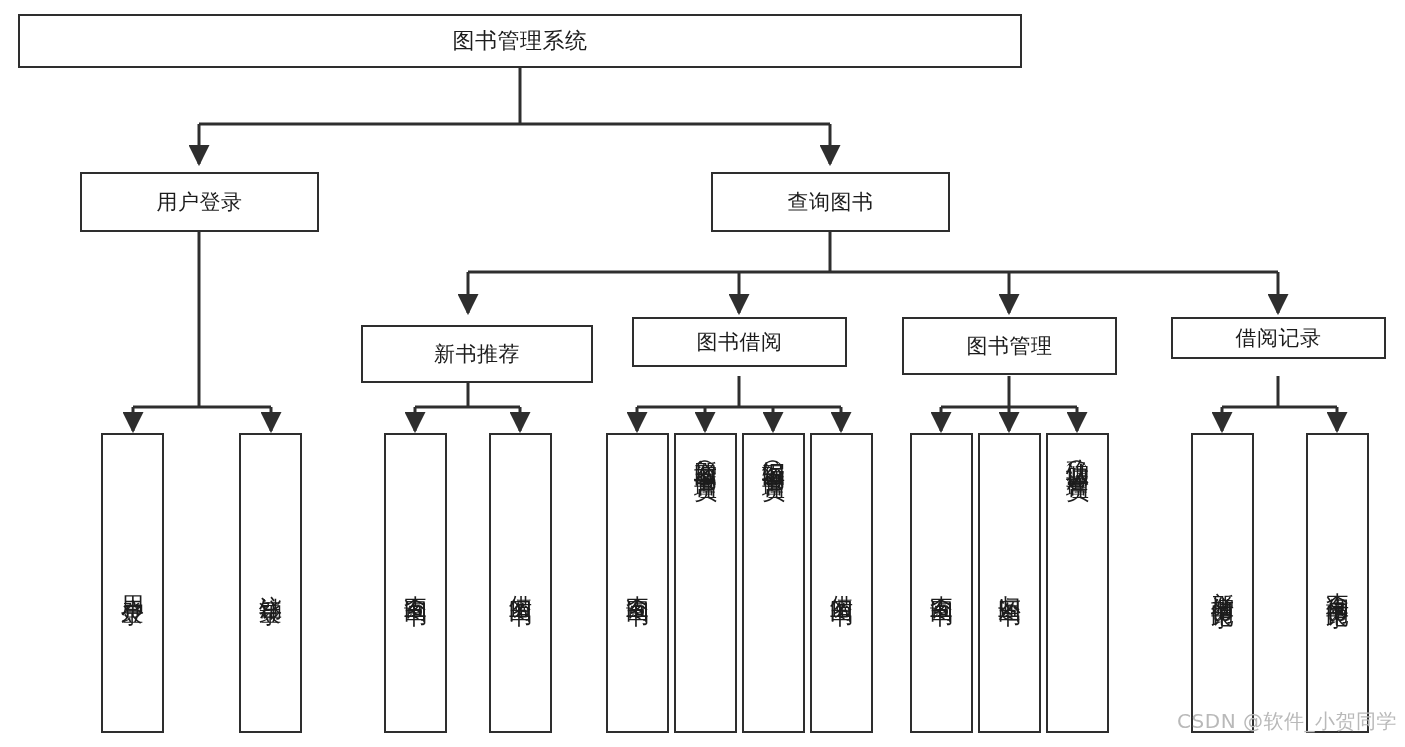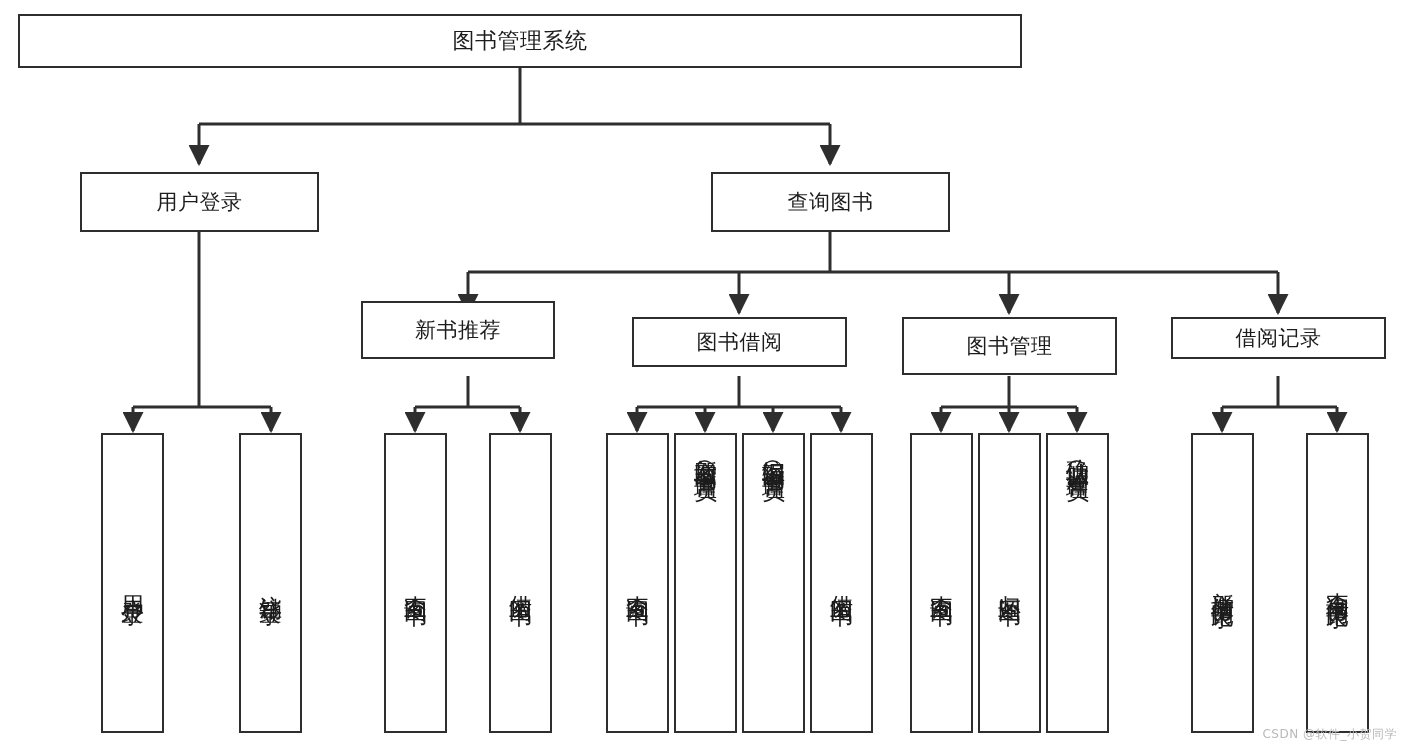--- a/index.html
+++ b/index.html
@@ -63,22 +63,22 @@
     white-space: nowrap;
     margin: 0 auto;
   }
   .node.vert.centered {
     align-items: center;
     padding-top: 0;
   }
   .watermark {
     position: absolute;
     right: 8px;
-    bottom: 4px;
-    font-size: 12px;
+    bottom: 12px;
+    font-size: 20px;
     color: #b9b9b9;
     white-space: nowrap;
     letter-spacing: 0.5px;
   }
 </style>
 </head>
 <body>
 
 <div id="canvas">
 
@@ -137,21 +137,21 @@
     <span class="label">图书管理系统</span>
   </div>
 
   <div class="node horiz" style="left:80px; top:172px; width:239px; height:60px;">
     <span class="label">用户登录</span>
   </div>
   <div class="node horiz" style="left:711px; top:172px; width:239px; height:60px;">
     <span class="label">查询图书</span>
   </div>
 
-  <div class="node horiz" style="left:361px; top:301px; width:194px; height:58px;">
+  <div class="node horiz" style="left:361px; top:325px; width:232px; height:58px;">
     <span class="label">新书推荐</span>
   </div>
   <div class="node horiz" style="left:632px; top:317px; width:215px; height:50px;">
     <span class="label">图书借阅</span>
   </div>
   <div class="node horiz" style="left:902px; top:317px; width:215px; height:58px;">
     <span class="label">图书管理</span>
   </div>
   <div class="node horiz" style="left:1171px; top:317px; width:215px; height:42px;">
     <span class="label">借阅记录</span>

